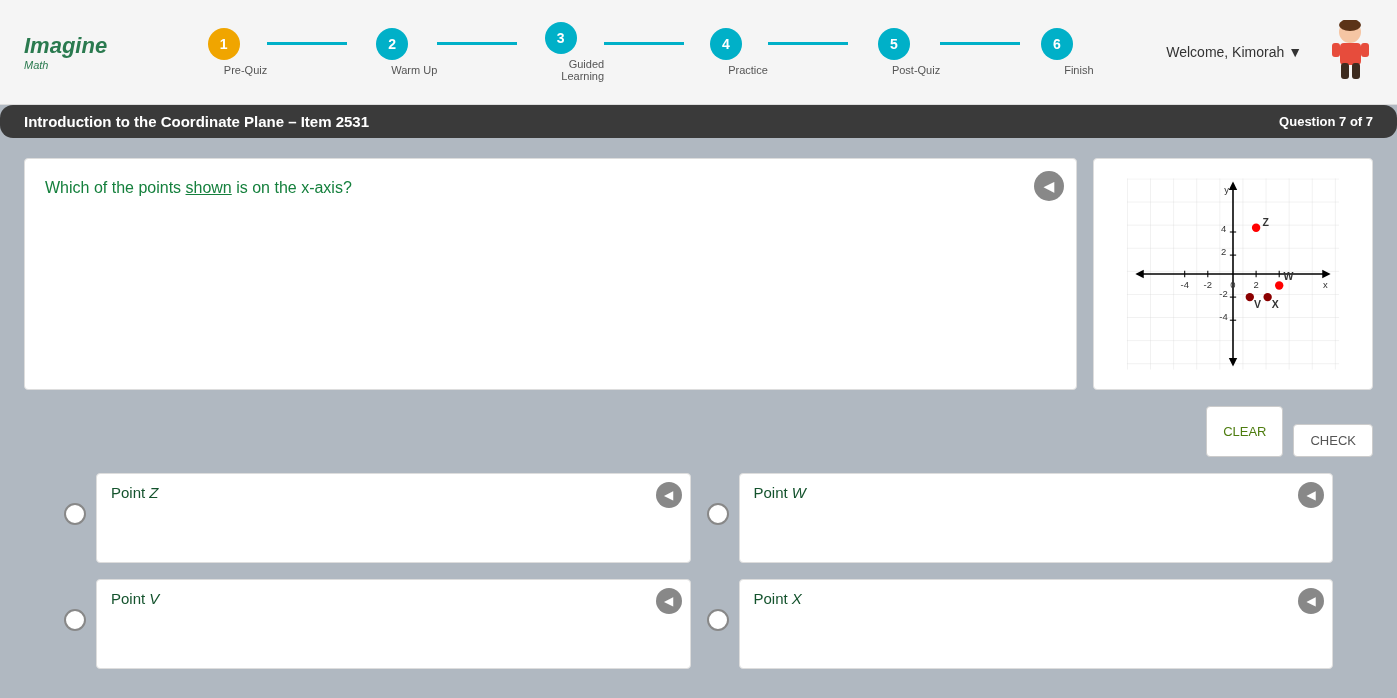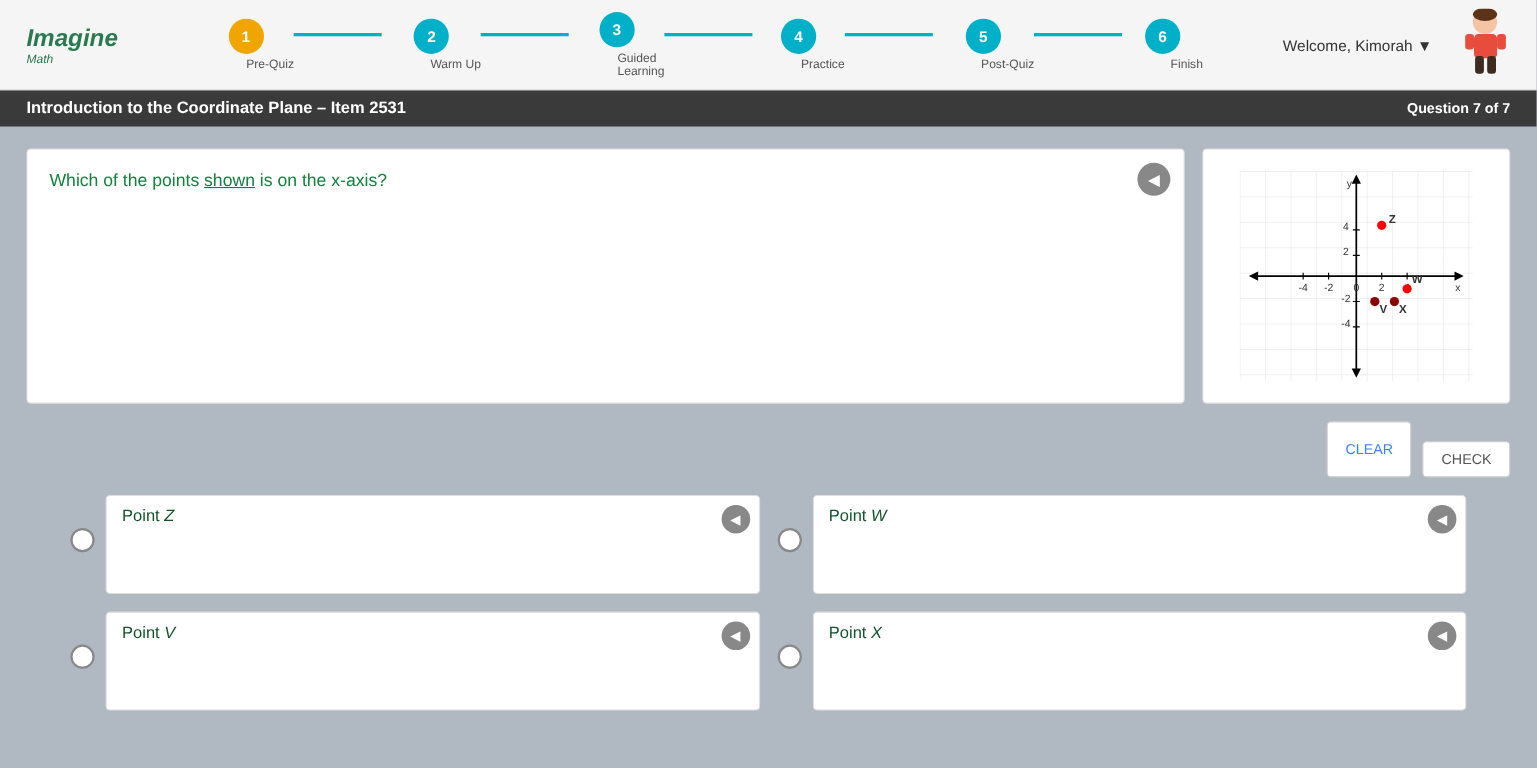--- a/index.html
+++ b/index.html
@@ -7,21 +7,21 @@
       font-family: Arial, sans-serif;
       background: #b0b8c1;
       width: 1397px;
       min-height: 698px;
       overflow: hidden;
     }
 
     
     .header {
       background: #f5f5f5;
-      height: 82px;
+      height: 105px;
       display: flex;
       align-items: center;
       padding: 0 24px;
       border-bottom: 1px solid #ddd;
       position: relative;
     }
 
     .logo-area {
       display: flex;
       flex-direction: column;
@@ -79,21 +79,21 @@
 
     .step-circle.future {
       background: #00b0c8;
       color: white;
     }
 
     .step-label {
       font-size: 11px;
       color: #555;
       margin-top: 4px;
-      text-align: left;
+      text-align: right;
       white-space: nowrap;
       margin-left: 44px;
     }
 
     .step-connector {
       width: 80px;
       height: 3px;
       background: #00b0c8;
       margin-bottom: 18px;
     }
@@ -111,20 +111,21 @@
     }
 
     
     .title-bar {
       background: #3a3a3a;
       color: white;
       padding: 8px 24px;
       display: flex;
       align-items: center;
       justify-content: space-between;
+      border-radius: 13px;
     }
 
     .title-bar-left {
       font-size: 15px;
       font-weight: bold;
     }
 
     .title-bar-right {
       font-size: 13px;
       font-weight: bold;
@@ -201,21 +202,21 @@
       padding-right: 0;
     }
 
     .btn-clear {
       background: white;
       border: 1px solid #ccc;
       padding: 17px 16px;
       border-radius: 4px;
       cursor: pointer;
       font-size: 13px;
-      color: #3b82f6;
+      color: #4d7c0f;
     }
 
     .btn-check {
       background: white;
       border: 1px solid #ccc;
       padding: 6px 16px;
       border-radius: 4px;
       cursor: pointer;
       font-size: 13px;
       color: #555;

